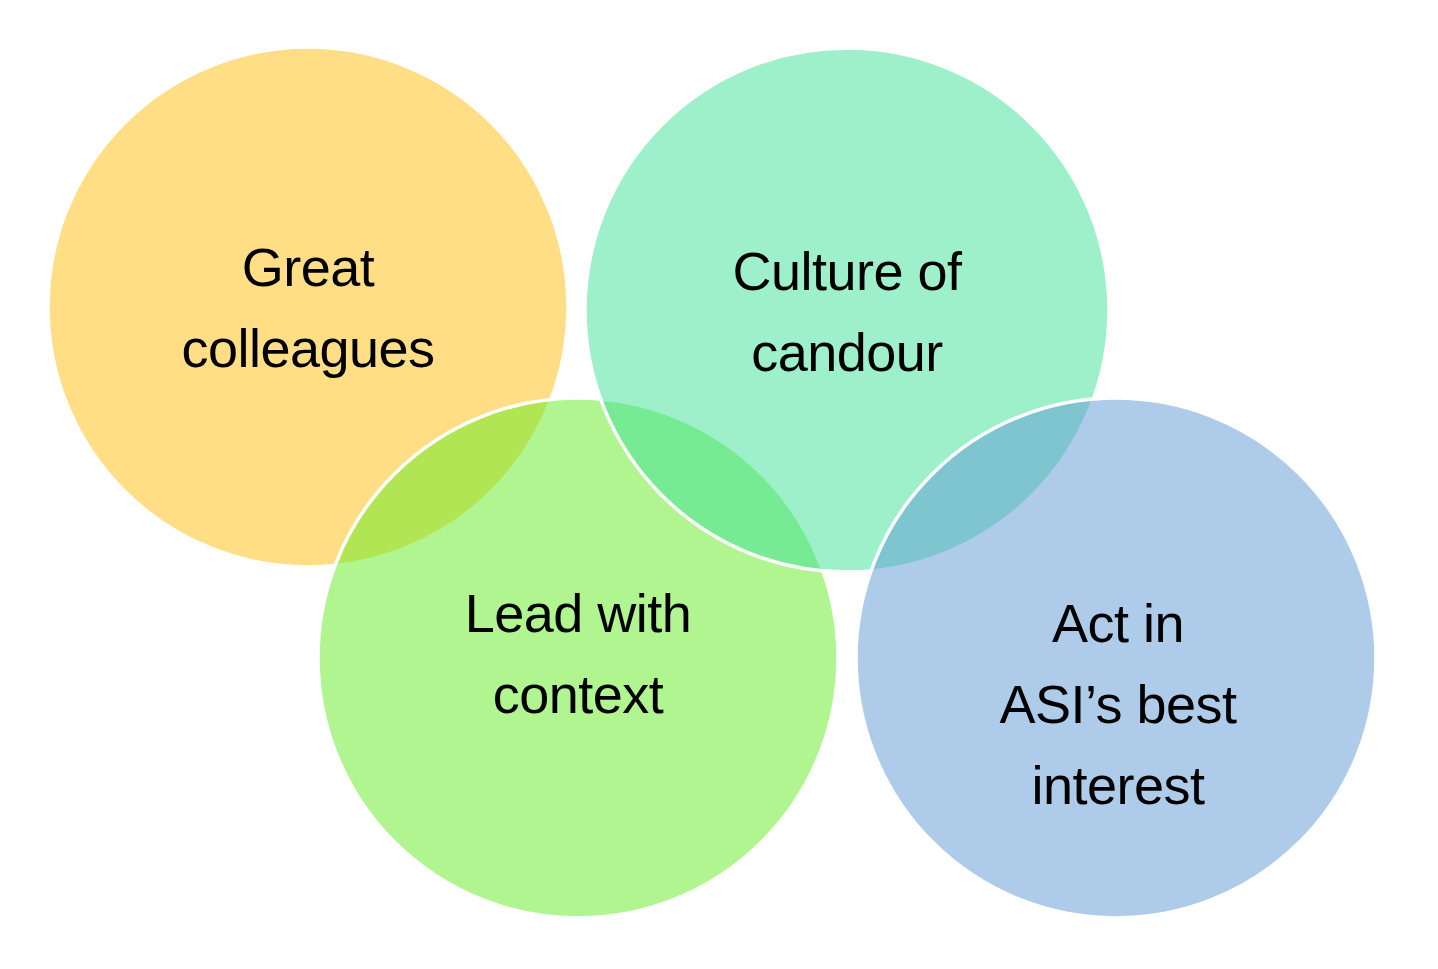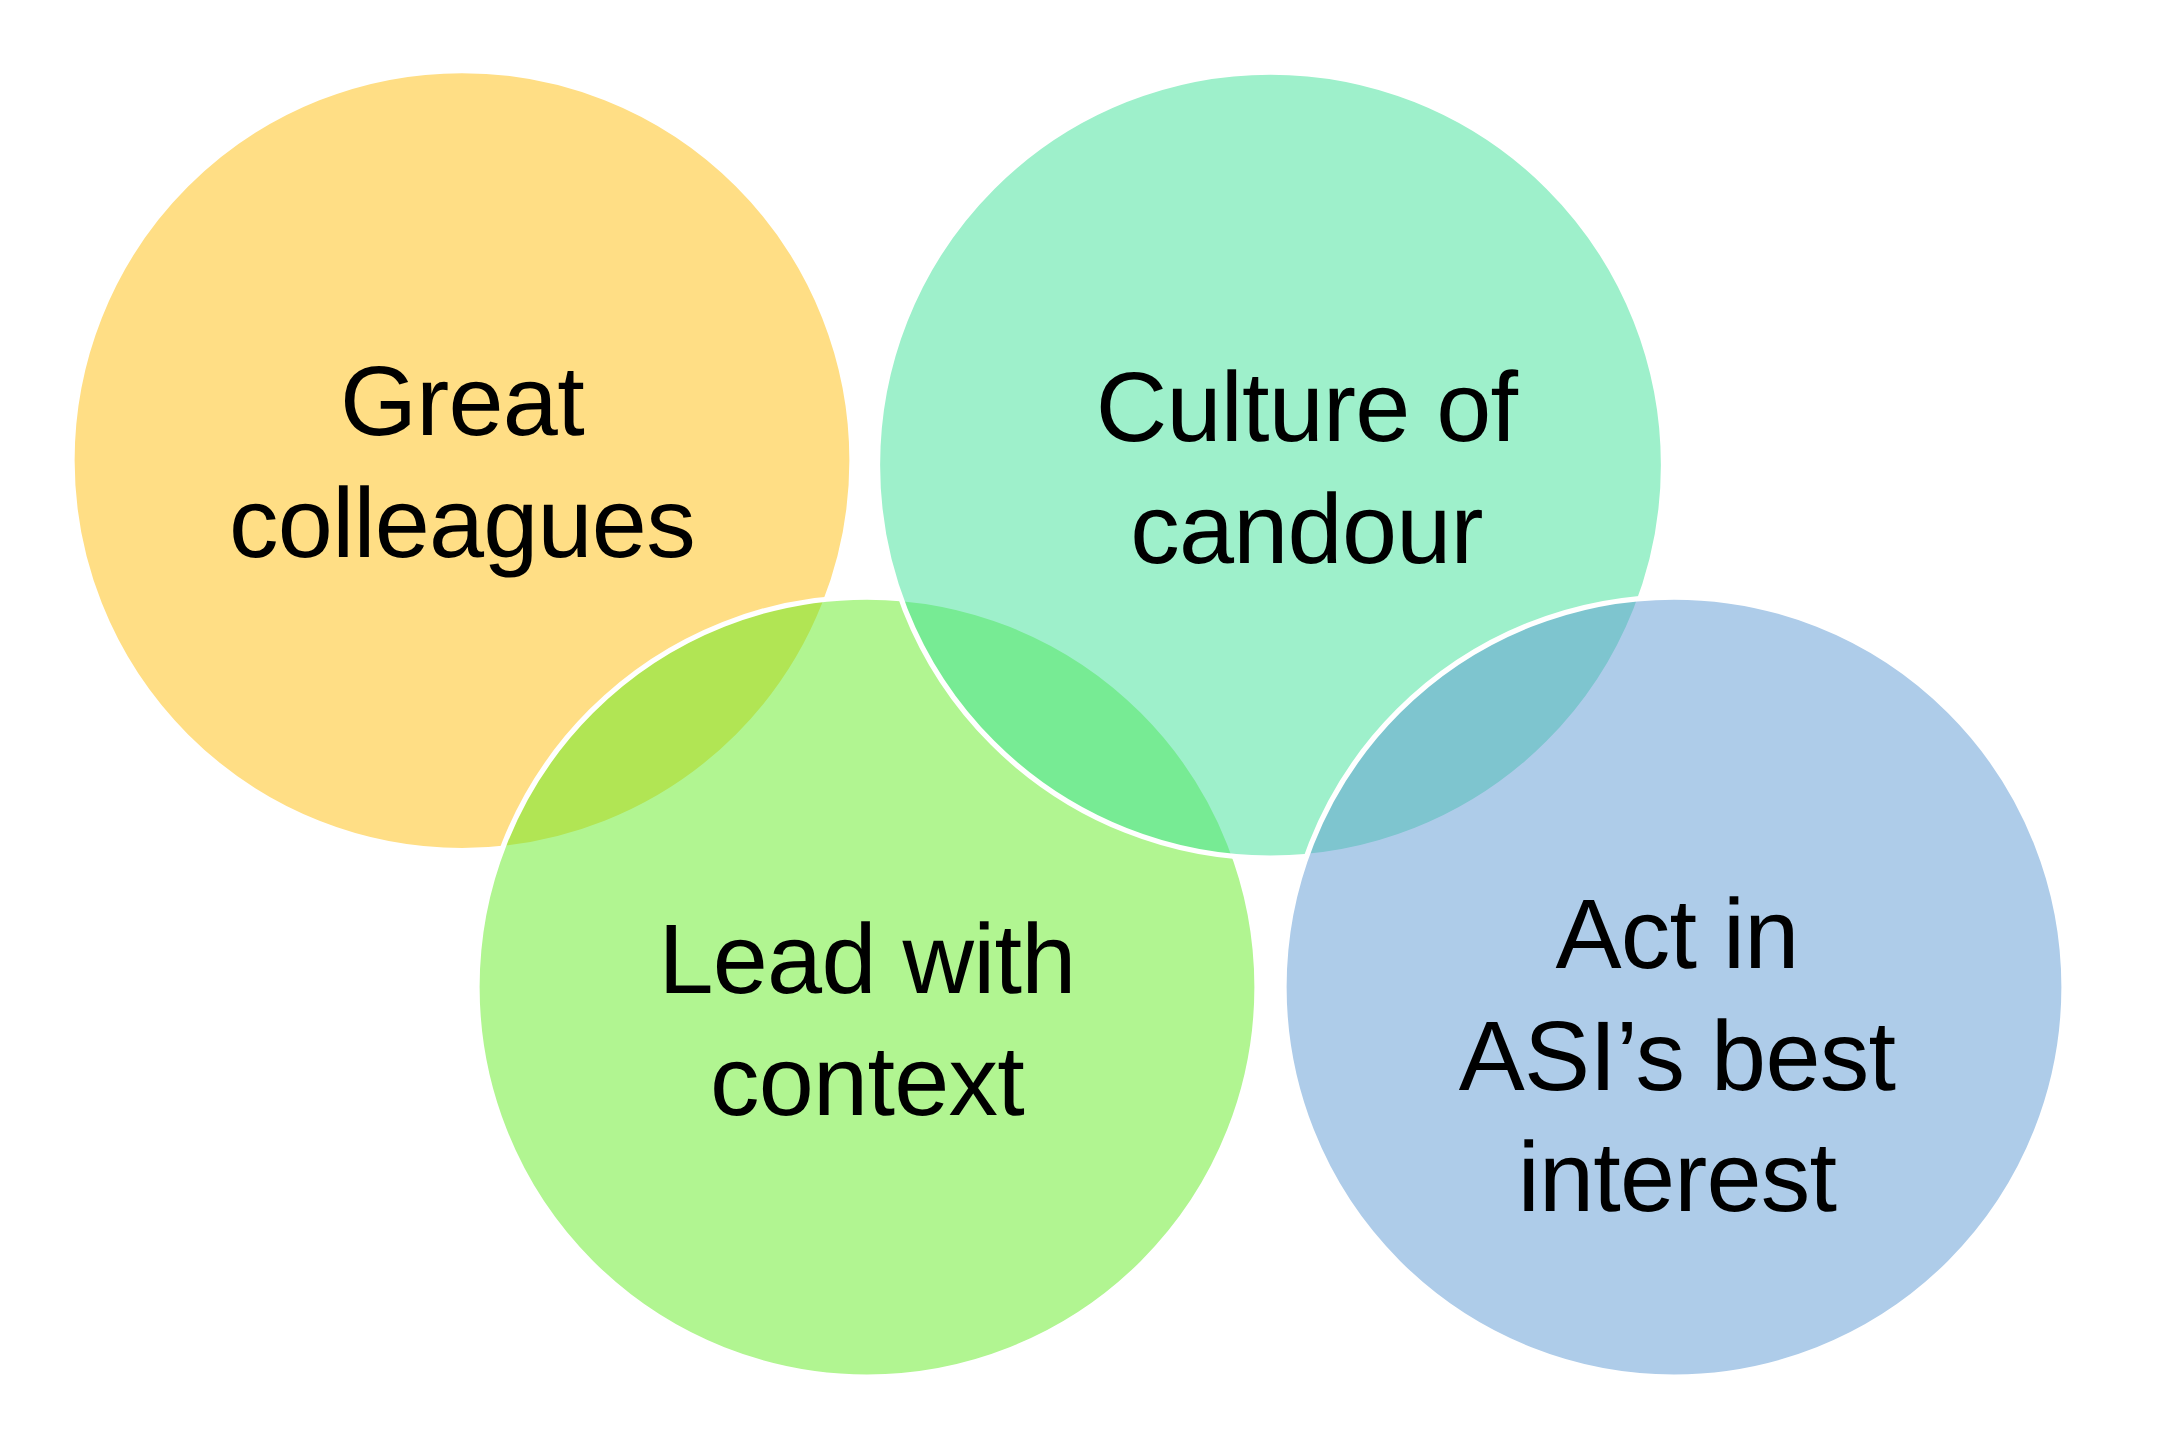--- a/index.html
+++ b/index.html
@@ -26,21 +26,21 @@
     fill-opacity: 0.5;
     stroke: #FFFFFF;
     stroke-width: 3.5;
   }
   .circle-label {
     position: absolute;
     transform: translate(-50%, -50%);
     text-align: center;
     white-space: pre-line;
     color: #000000;
-    font-size: 66px;
+    font-size: 54px;
     line-height: 81px;
     letter-spacing: -0.5px;
     font-weight: 400;
   }
 </style>
 </head>
 <body>
 
 <div id="stage">
 
@@ -48,23 +48,23 @@
 
     <circle cx="308" cy="307" r="260" fill="#FFBD0B"></circle>
     <circle cx="578" cy="658" r="260" fill="#63EB23"></circle>
     <circle cx="847" cy="310" r="262" fill="#3DE197"></circle>
     <circle cx="1116" cy="658" r="260" fill="#5D99D3"></circle>
   </svg>
 
   <div class="circle-label" style="left:308px; top:308px;">Great
 colleagues</div>
 
-  <div class="circle-label" style="left:847px; top:312px;margin-left:24px;">Culture of
+  <div class="circle-label" style="left:847px; top:312px;">Culture of
 candour</div>
 
-  <div class="circle-label" style="left:578px; top:680px;">Lead with
+  <div class="circle-label" style="left:578px; top:654px;">Lead with
 context</div>
 
   <div class="circle-label" style="left:1118px; top:660px;margin-top:44px;">Act in
 ASI’s best
 interest</div>
 
 </div>
 
 </body></html>

